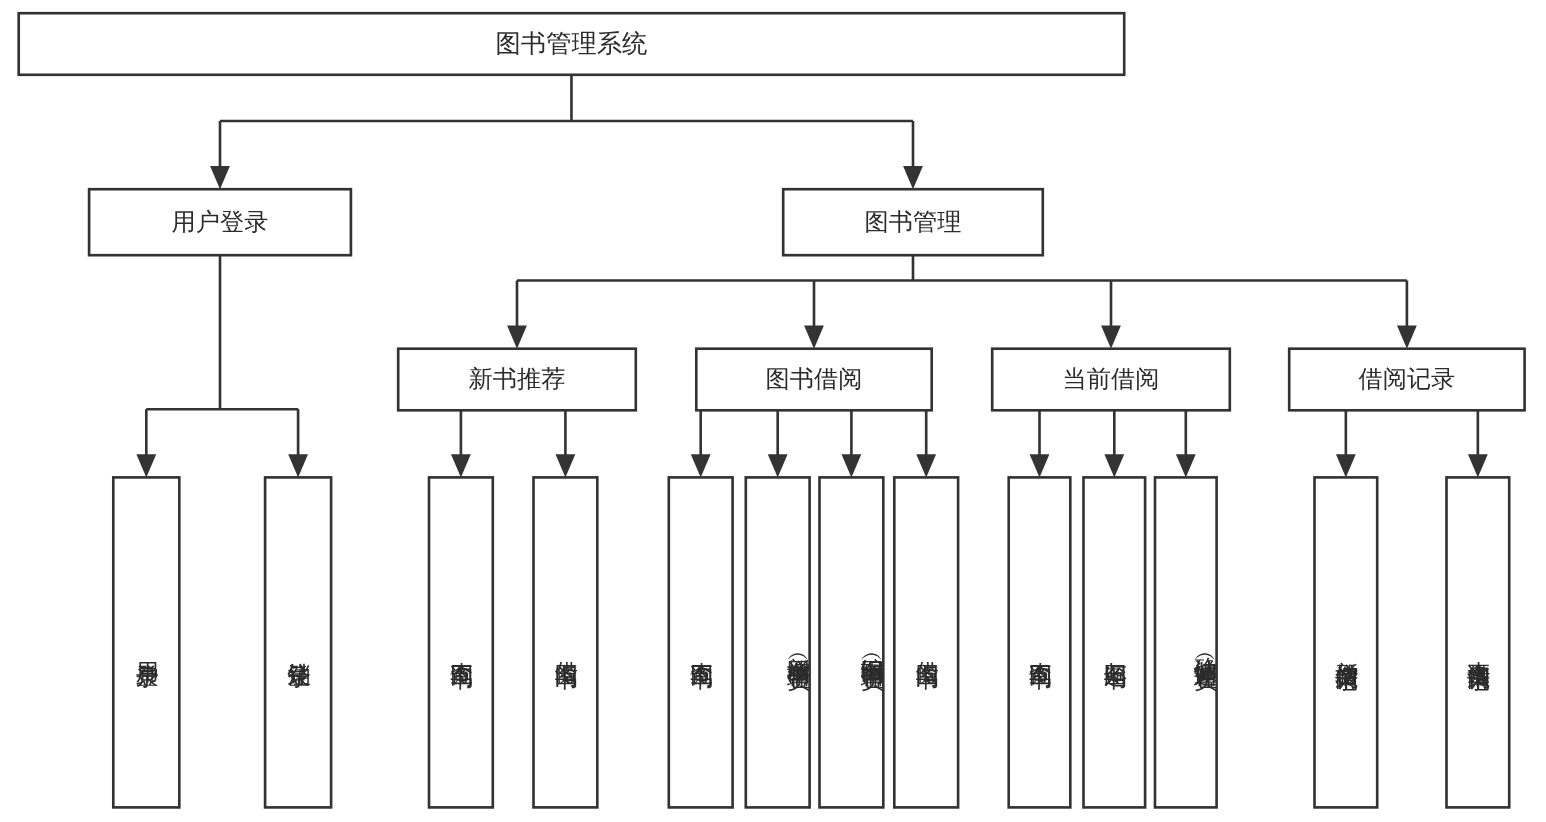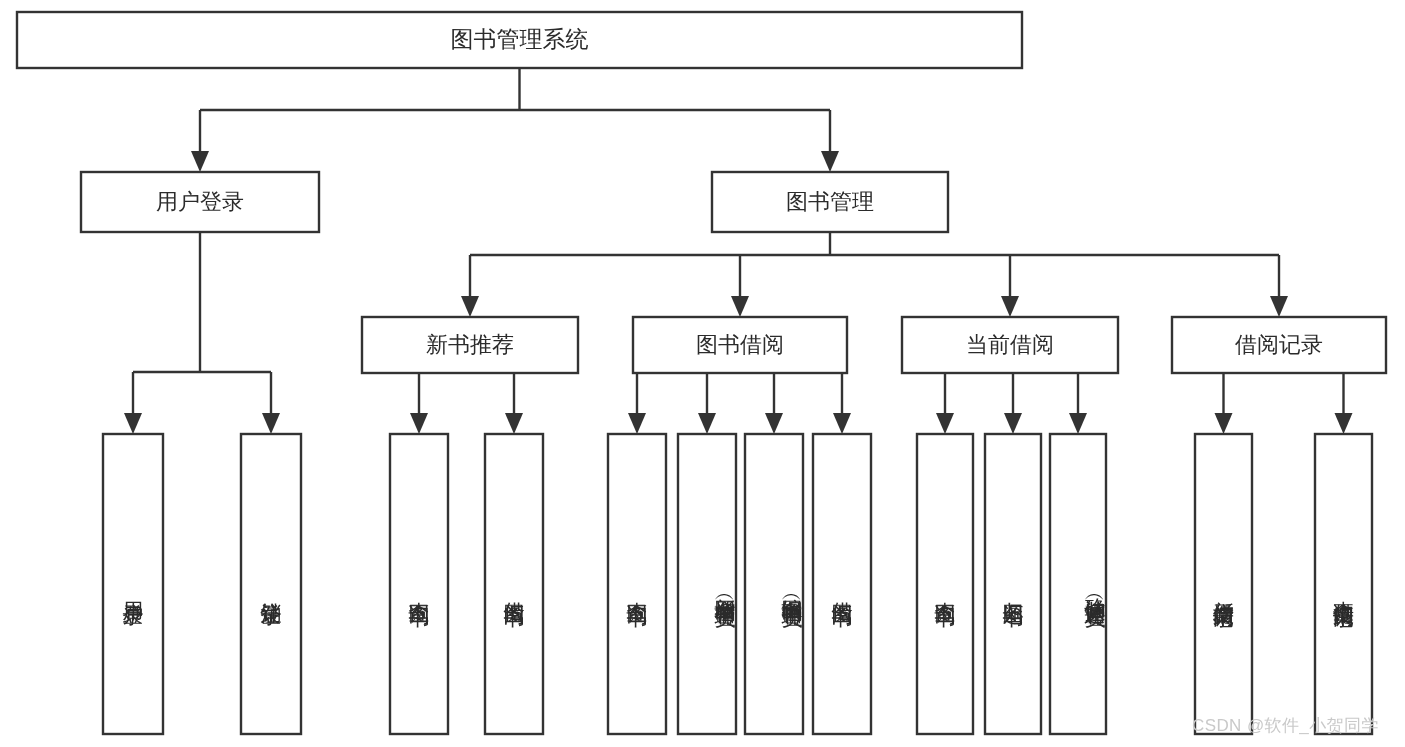--- a/index.html
+++ b/index.html
@@ -175,14 +175,13 @@
       <div class="vlabel" style="left: 608px; top: 448px; width: 58px; height: 280px; align-items: center;">查询图书</div>
       <div class="vlabel" style="left: 678px; top: 448px; width: 58px; height: 280px;">新增图书（管理员）</div>
       <div class="vlabel" style="left: 745px; top: 448px; width: 58px; height: 280px;">编辑图书（管理员）</div>
       <div class="vlabel" style="left: 813px; top: 448px; width: 58px; height: 280px; align-items: center;">借阅图书</div>
       <div class="vlabel" style="left: 917px; top: 448px; width: 56px; height: 280px; align-items: center;">查询图书</div>
       <div class="vlabel" style="left: 985px; top: 448px; width: 56px; height: 280px; align-items: center;">归还图书</div>
       <div class="vlabel" style="left: 1050px; top: 448px; width: 56px; height: 280px;">确认归还（管理员）</div>
       <div class="vlabel" style="left: 1195px; top: 448px; width: 57px; height: 280px; align-items: center;">新增借阅记录</div>
       <div class="vlabel" style="left: 1315px; top: 448px; width: 57px; height: 280px; align-items: center;">查询借阅记录</div>
     </div>
-  <div id="watermark" style="left: 1192px; top: 714px;">CSDN @软件_小贺同学</div>
 </div>
 
 </body></html>

